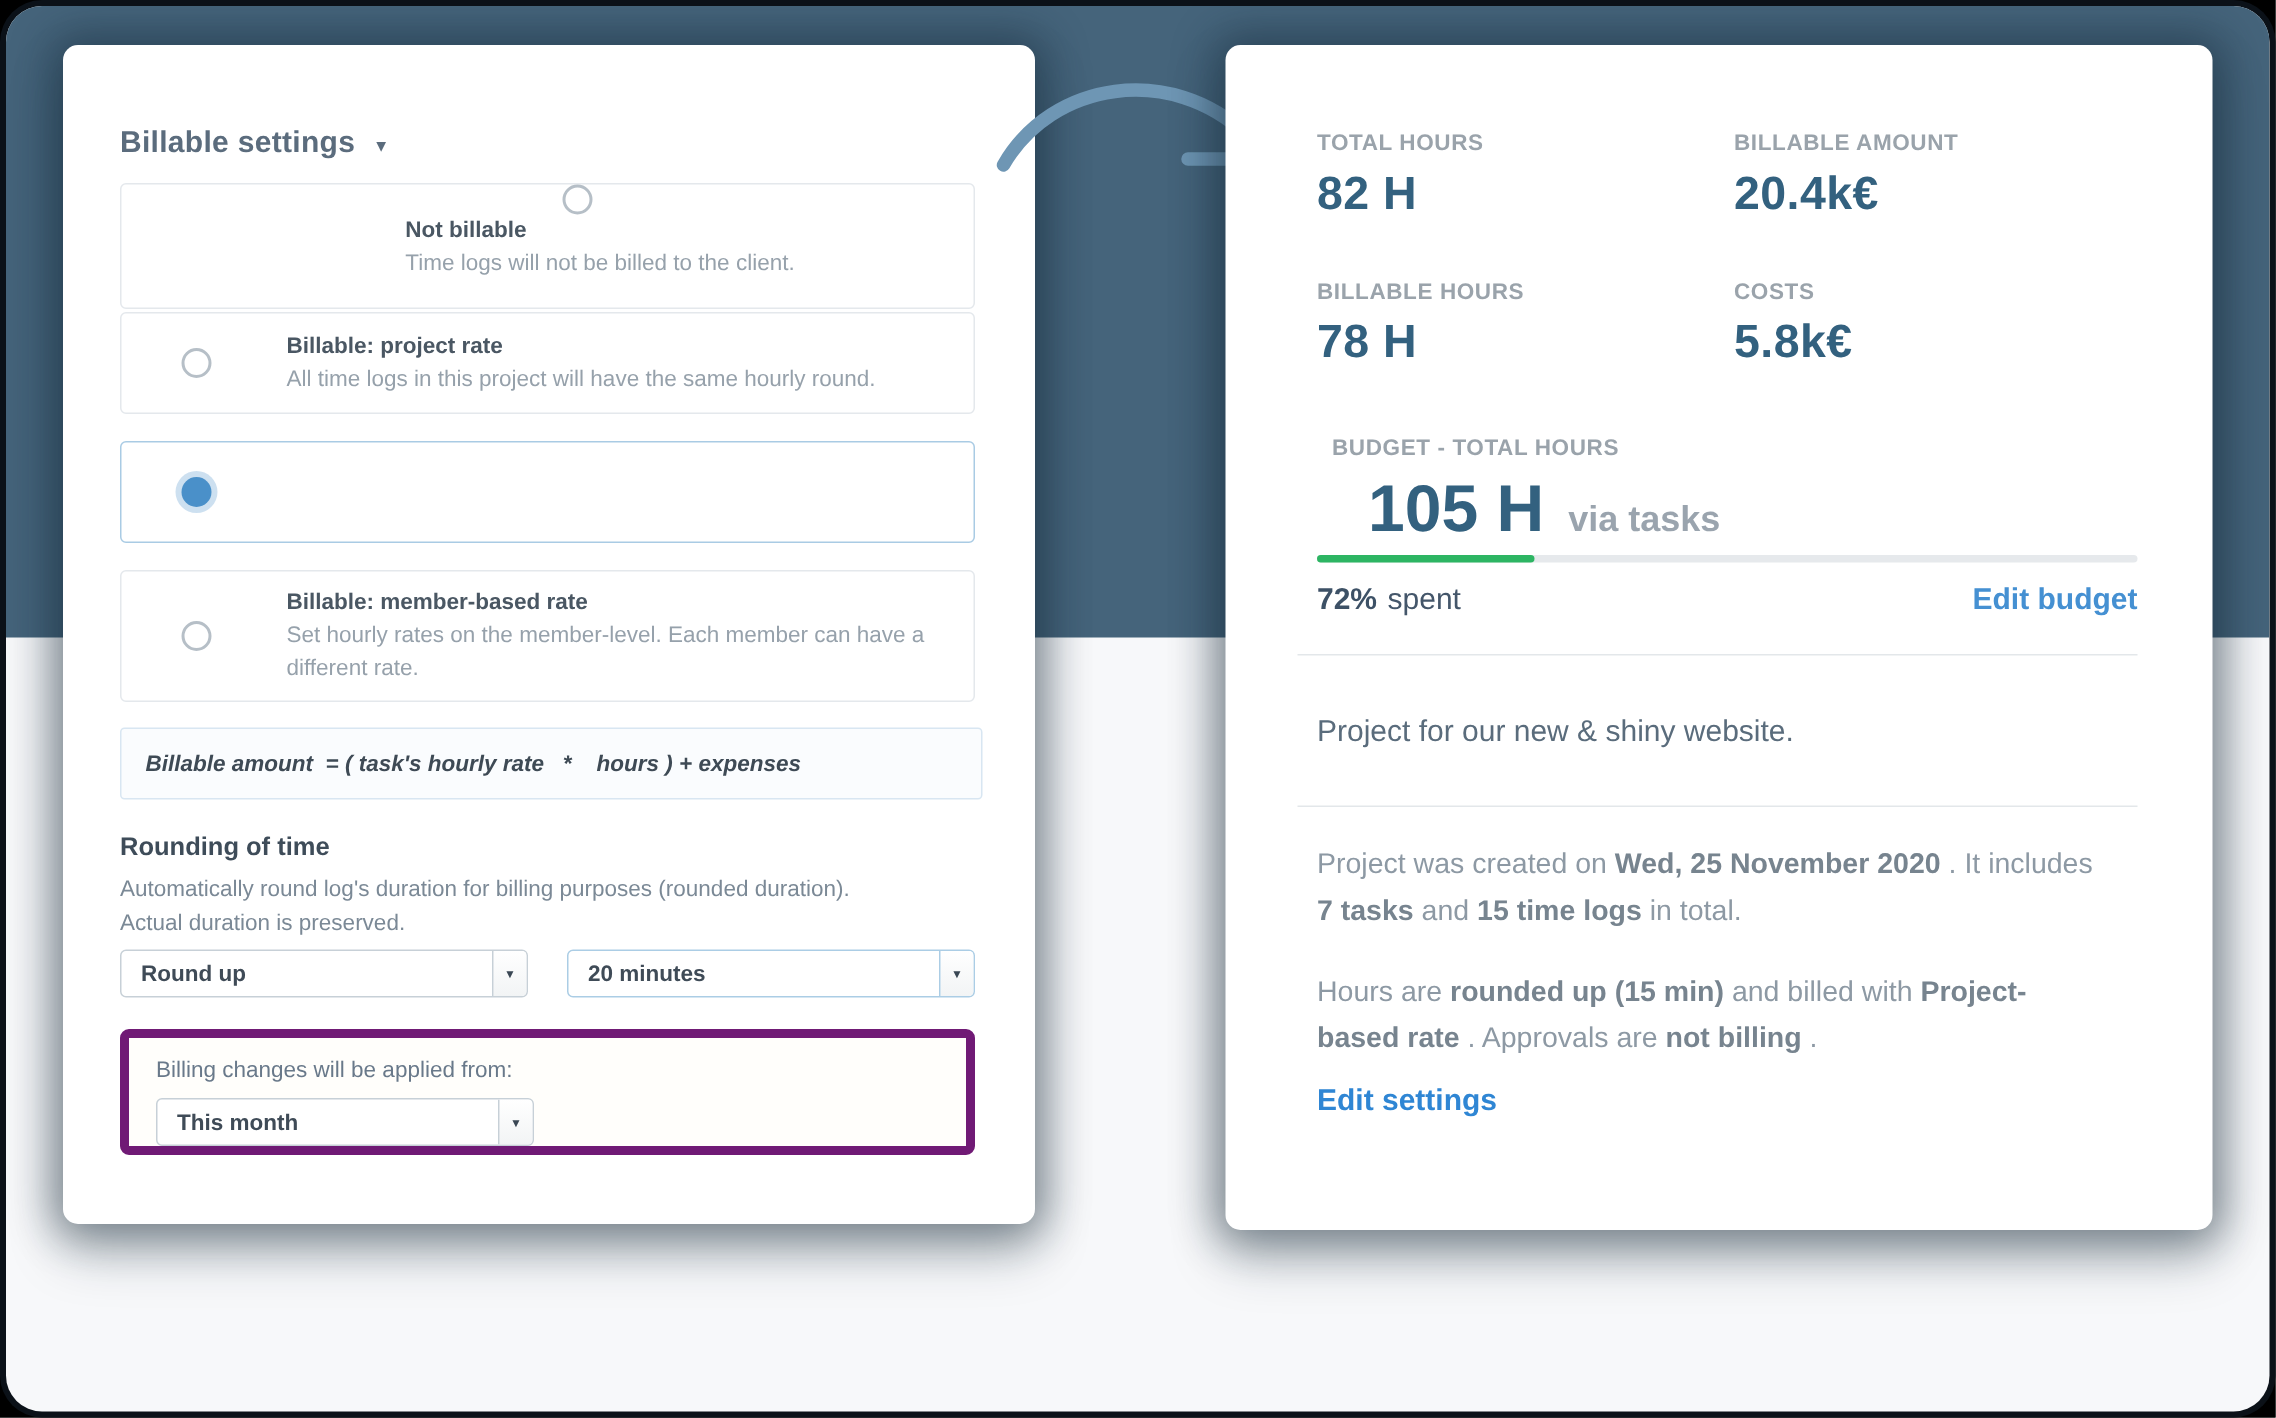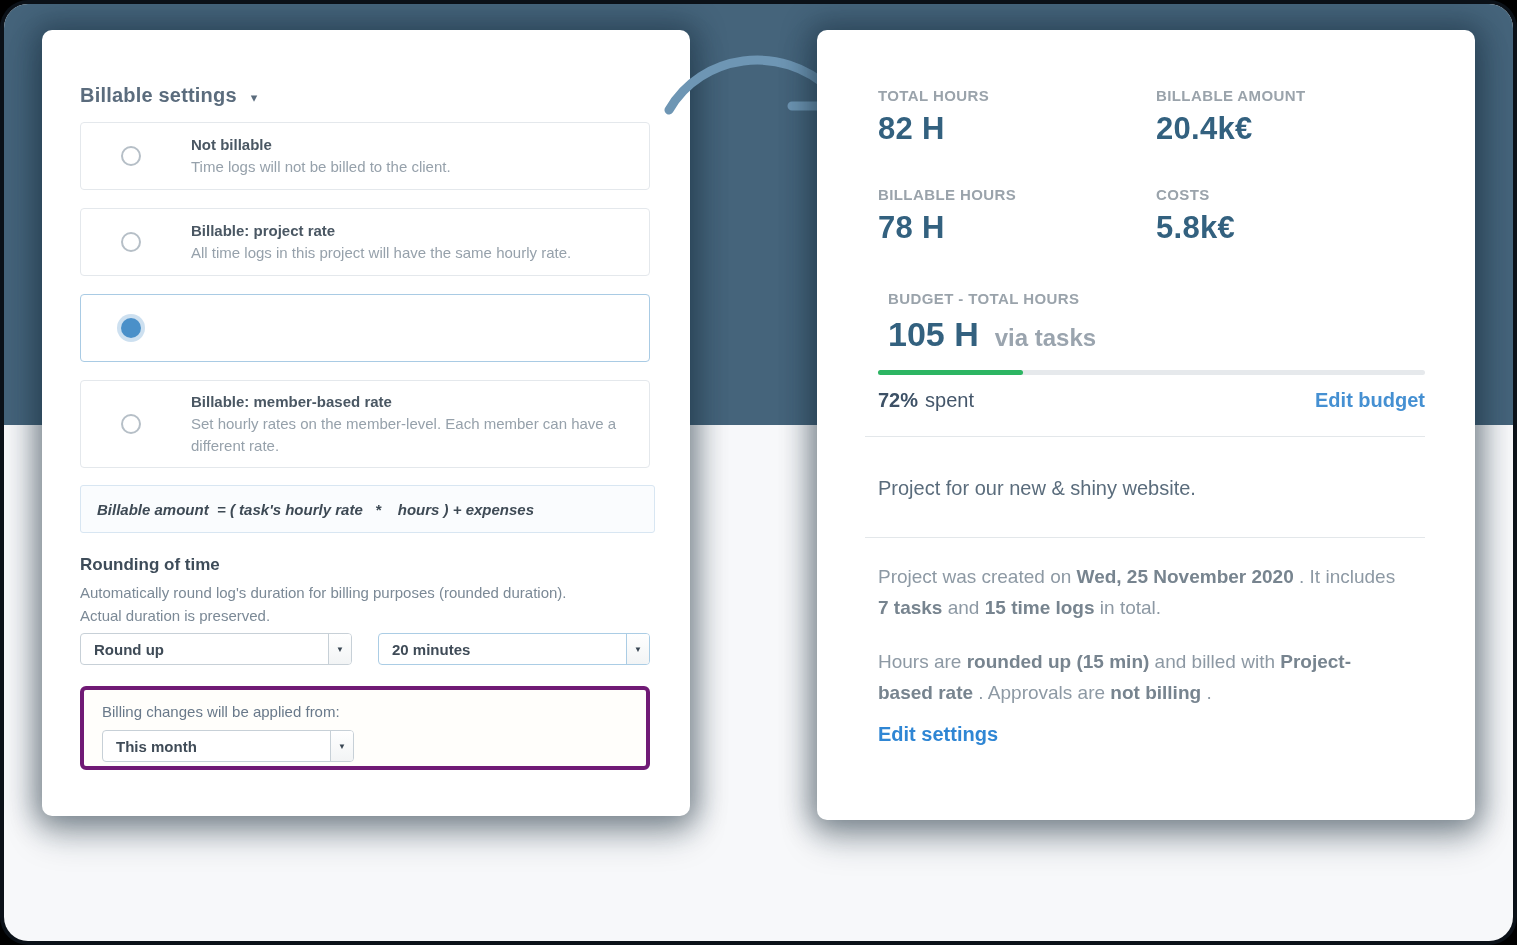--- a/index.html
+++ b/index.html
@@ -15,21 +15,21 @@
   .card-left  { left:38px; top:26px; width:648px; height:786px; }
   .card-right { left:813px; top:26px; width:658px; height:790px; }
 
   
   .bs-head { position:absolute; left:38px; top:54px; display:flex; align-items:center; cursor:pointer; }
   .bs-title { font-size:20px; font-weight:bold; color:#5b6c7d; letter-spacing:0.2px; }
   .bs-caret { font-size:13px; color:#5b6c7d; margin-left:14px; padding-top:3px; }
 
   .opt { position:absolute; left:38px; width:570px; border:1px solid #e4e8ec; border-radius:4px;
          background:#fff; display:flex; align-items:center; padding-left:40px; cursor:pointer; }
-  .opt-1 { top:92px;  height:68px; }
+  .opt-1 { top:92px;  height:84px;flex-direction:column; }
   .opt-2 { top:178px; height:68px; }
   .opt-3 { top:264px; height:68px; border-color:#a9cbe4; }
   .opt-4 { top:350px; height:88px; }
   .radio { width:20px; height:20px; border:2px solid #b6bfc7; border-radius:50%; background:#fff; flex:none; }
   .opt.sel .radio { border:none; background:#4a90c9; box-shadow:0 0 0 4px rgba(74,144,201,0.28); }
   .opt-text { margin-left:50px; padding-right:20px; }
   .opt-title { font-size:15px; font-weight:bold; color:#4a5763; line-height:1.45; }
   .opt.sel .opt-title { color:#4292d2; }
   .opt-desc { font-size:15px; color:#96a1ab; line-height:1.45; }
 
@@ -46,34 +46,34 @@
             display:flex; align-items:center; cursor:pointer; overflow:hidden; }
   .select-val { flex:1; font-size:15px; color:#3f4b57; padding-left:13px; font-weight:bold; }
   .select-btn { width:23px; align-self:stretch; border-left:1px solid #c7d0d7;
                 background:linear-gradient(#ffffff,#f2f4f5); display:flex; align-items:center; justify-content:center; }
   .select-btn span { font-size:8px; color:#3a4754; }
   .sel-mode { left:38px; top:603px; width:272px; }
   .sel-interval { left:336px; top:603px; width:272px; border-color:#abcde5; }
   .sel-interval .select-btn { border-left-color:#abcde5; }
 
   .apply-box { position:absolute; left:38px; top:656px; width:570px; height:84px;
-               border:4px solid #701a75; border-radius:6px; background:#fffefb; }
+               border:6px solid #701a75; border-radius:6px; background:#fffefb; }
   .apply-label { position:absolute; left:18px; top:13px; font-size:15px; color:#69798a; }
   .sel-apply { left:18px; top:40px; width:252px; }
 
   
   .stat { position:absolute; }
   .stat-label, .budget-label { font-size:15px; font-weight:bold; color:#9aa3ab; letter-spacing:0.4px; }
   .stat-value { margin-top:7px; font-size:31px; font-weight:bold; color:#33617f; letter-spacing:0.3px; }
   .s-col1 { left:61px; } .s-col2 { left:339px; }
   .s-row1 { top:57px; } .s-row2 { top:156px; }
 
   .budget { position:absolute; left:71px; top:260px; }
   .budget-value-row { margin-top:8px; display:flex; align-items:baseline; }
-  .budget-value { font-size:34px; font-weight:bold; color:#33617f; }
+  .budget-value { font-size:44px; font-weight:bold; color:#33617f;margin-left:24px; }
   .budget-via { margin-left:16px; font-size:24px; font-weight:bold; color:#9aa4ae; }
 
   .progress { position:absolute; left:61px; top:340px; width:547px; height:5px;
               background:#e6e9ec; border-radius:3px; }
   .progress-fill { height:100%; background:#2db563; border-radius:3px; width:0; }
 
   .spent-row { position:absolute; left:61px; top:356px; width:547px; height:28px;
                display:flex; align-items:center; }
   .spent-pct { font-size:20px; font-weight:bold; color:#3d5166; }
   .spent-word { font-size:20px; color:#44566a; margin-left:7px; }
@@ -113,21 +113,21 @@
         <span class="opt-text">
           <span class="opt-title" style="display:block">Not billable</span>
           <span class="opt-desc" style="display:block">Time logs will not be billed to the client.</span>
         </span>
       </div>
 
       <div class="opt opt-2">
         <span class="radio"></span>
         <span class="opt-text">
           <span class="opt-title" style="display:block">Billable: project rate</span>
-          <span class="opt-desc" style="display:block">All time logs in this project will have the same hourly rate.</span>
+          <span class="opt-desc" style="display:block">All time logs in this project will have the same hourly round.</span>
         </span>
       </div>
 
       <div class="opt opt-3 sel">
         <span class="radio"></span>
       </div>
 
       <div class="opt opt-4">
         <span class="radio"></span>
         <span class="opt-text">

